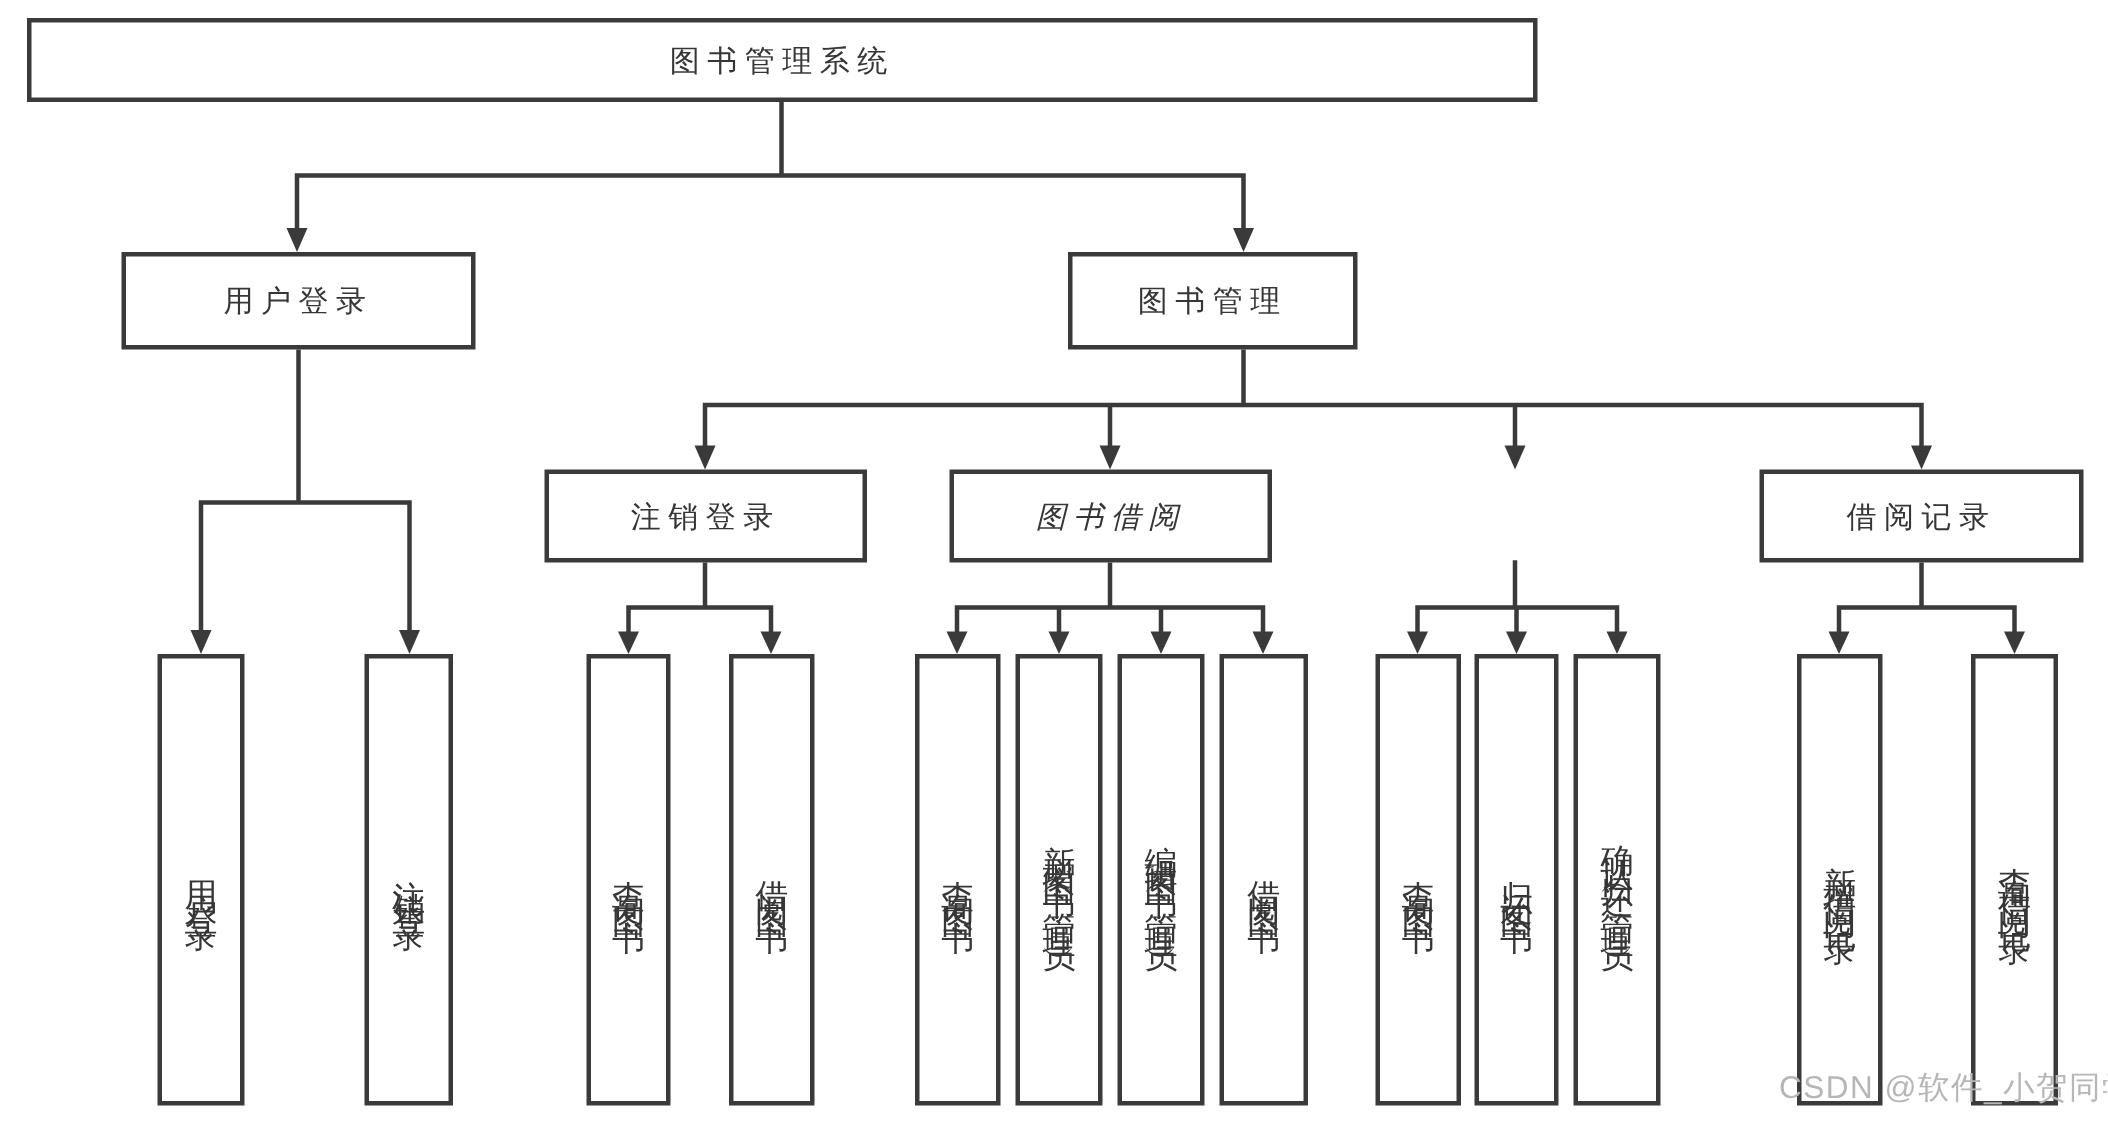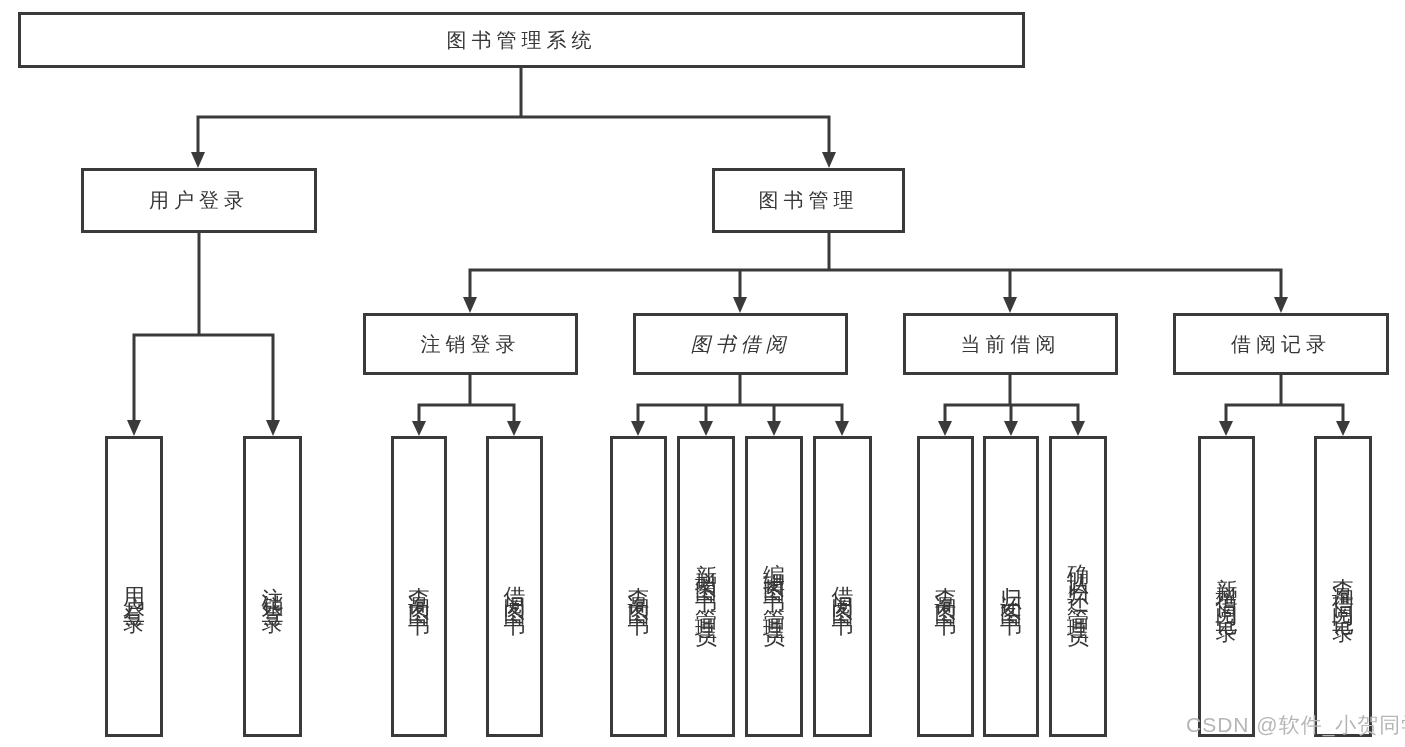--- a/index.html
+++ b/index.html
@@ -83,21 +83,20 @@
     </g>
   </svg>
 
   <div class="box b-root">图书管理系统</div>
 
   <div class="box b-l2a">用户登录</div>
   <div class="box b-l2b">图书管理</div>
 
   <div class="box b-l3a">注销登录</div>
   <div class="box b-l3b">图书借阅</div>
-  <div class="box b-l3c">当前借阅</div>
   <div class="box b-l3d">借阅记录</div>
 
   <div class="box vbox leaf v1">用户登录</div>
   <div class="box vbox leaf v2">注销登录</div>
 
   <div class="box vbox leaf v3">查询图书</div>
   <div class="box vbox leaf v4">借阅图书</div>
 
   <div class="box vbox leaf v5">查询图书</div>
   <div class="box vbox leaf v6">新增图书（管理员）</div>

